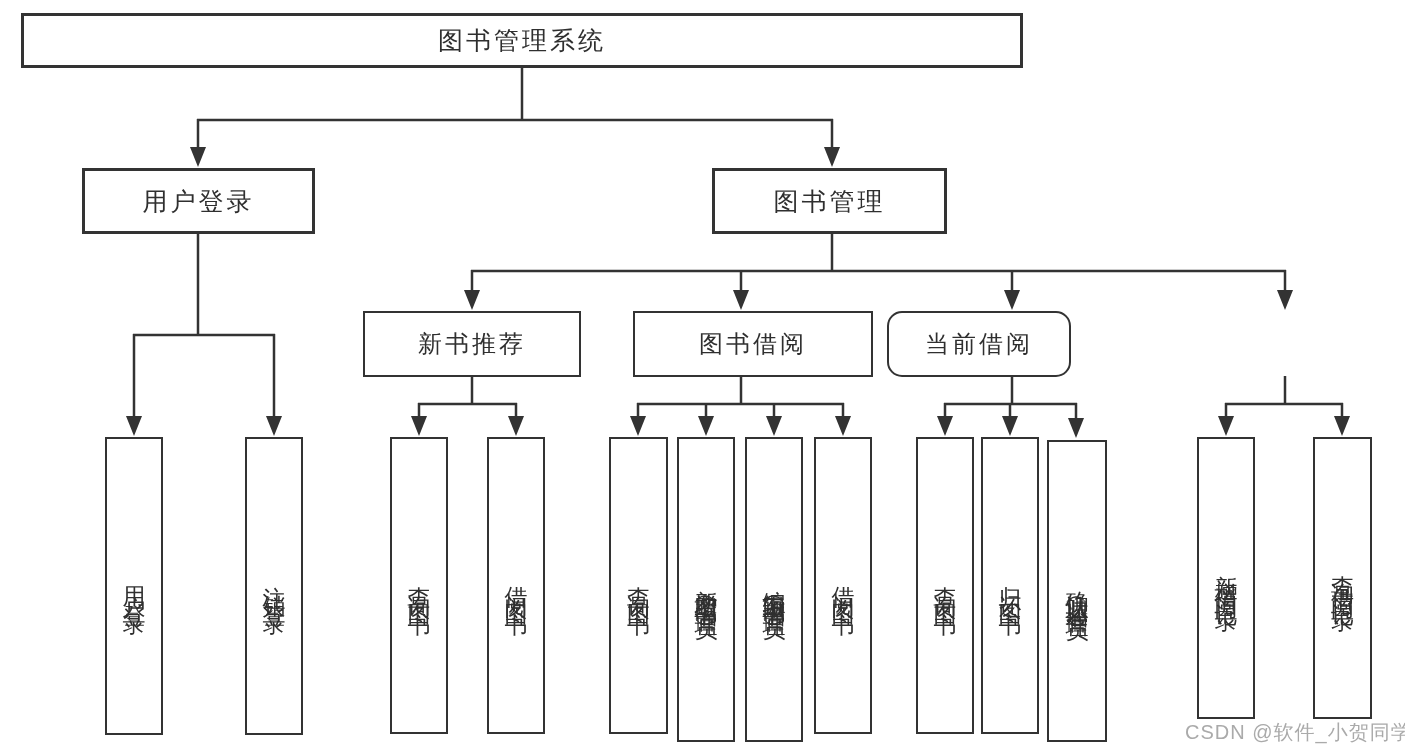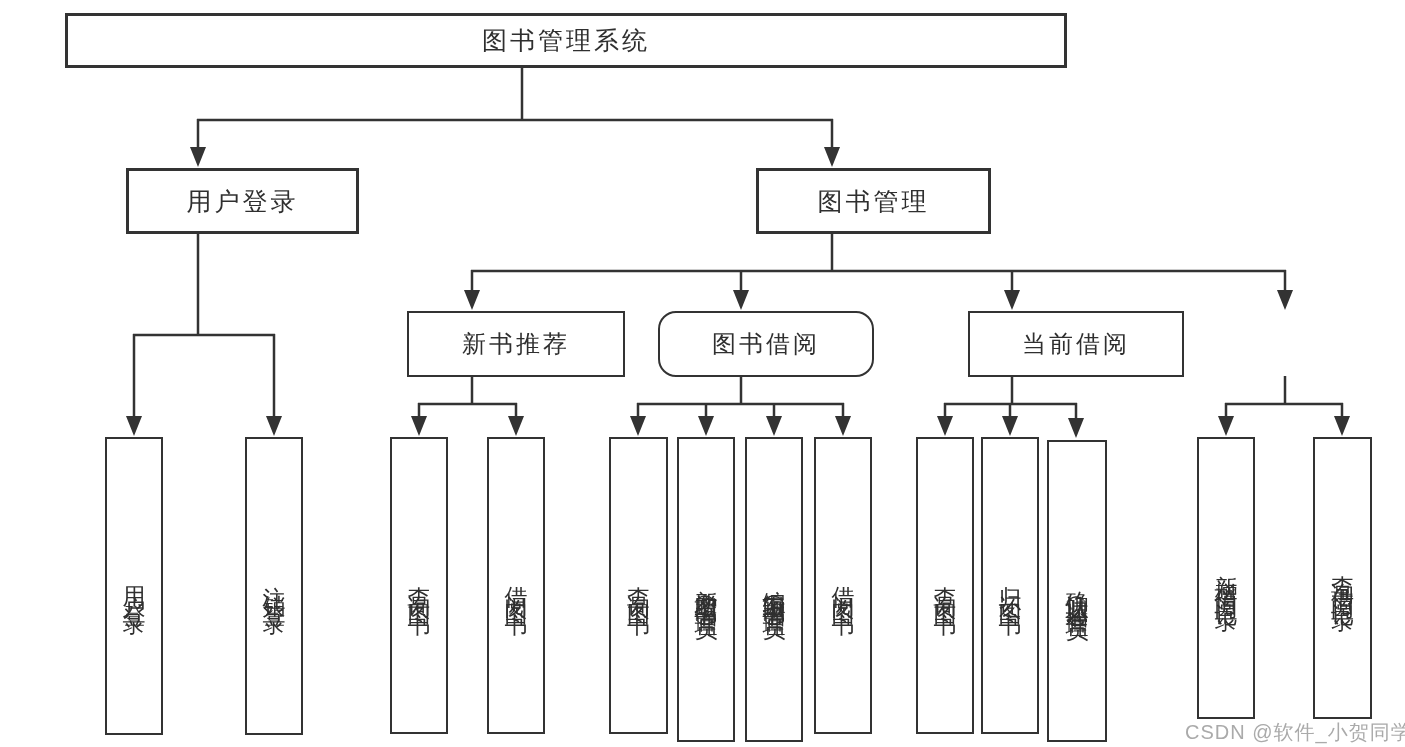--- a/index.html
+++ b/index.html
@@ -18,21 +18,20 @@
   svg.connectors{position:absolute;left:0;top:0;}
   svg.connectors line{stroke:var(--line);stroke-width:2.5px;}
   svg.connectors polygon{fill:var(--line);}
   .box{
     position:absolute;box-sizing:border-box;
     background:var(--box-background);
     border:3px solid var(--line);
     display:flex;align-items:center;justify-content:center;
     color:var(--text);font-size:25px;letter-spacing:3px;
     white-space:nowrap;
-    margin-left:44px;
   }
   .box.lvl3{border-width:2px;font-size:24px;}
   .vbox{
     position:absolute;box-sizing:border-box;
     background:var(--box-background);
     border:2px solid var(--line);
     display:flex;align-items:center;justify-content:center;
     color:var(--text);font-size:23px;
     writing-mode:vertical-lr;text-orientation:mixed;
     letter-spacing:9px;line-height:1;
@@ -110,22 +109,22 @@
     <line x1="1342" y1="403" x2="1342" y2="420"></line>
     <polygon points="1334,416 1350,416 1342,436"></polygon>
   </svg>
 
   <div class="box" style="left:21px;top:13px;width:1002px;height:55px;">图书管理系统</div>
 
   <div class="box" style="left:82px;top:168px;width:233px;height:66px;">用户登录</div>
   <div class="box lvl3" style="left:363px;top:311px;width:218px;height:66px;">新书推荐</div>
 
   <div class="box" style="left:712px;top:168px;width:235px;height:66px;">图书管理</div>
-  <div class="box lvl3" style="left:614px;top:311px;width:216px;height:66px;border-radius:18px;">图书借阅</div>
-  <div class="box lvl3" style="left:924px;top:311px;width:216px;height:66px;">当前借阅</div>
+  <div class="box lvl3" style="left:633px;top:311px;width:240px;height:66px;">图书借阅</div>
+  <div class="box lvl3" style="left:887px;top:311px;width:184px;height:66px;border-radius:15px;">当前借阅</div>
 
   <div class="vbox" style="left:105px;top:437px;width:58px;height:298px;">用户登录</div>
   <div class="vbox" style="left:245px;top:437px;width:58px;height:298px;">注销登录</div>
 
   <div class="vbox" style="left:390px;top:437px;width:58px;height:297px;">查询图书</div>
   <div class="vbox" style="left:487px;top:437px;width:58px;height:297px;">借阅图书</div>
 
   <div class="vbox" style="left:609px;top:437px;width:59px;height:297px;">查询图书</div>
   <div class="vbox long" style="left:677px;top:437px;width:58px;height:305px;">新增图书（管理员）</div>
   <div class="vbox long" style="left:745px;top:437px;width:58px;height:305px;">编辑图书（管理员）</div>

